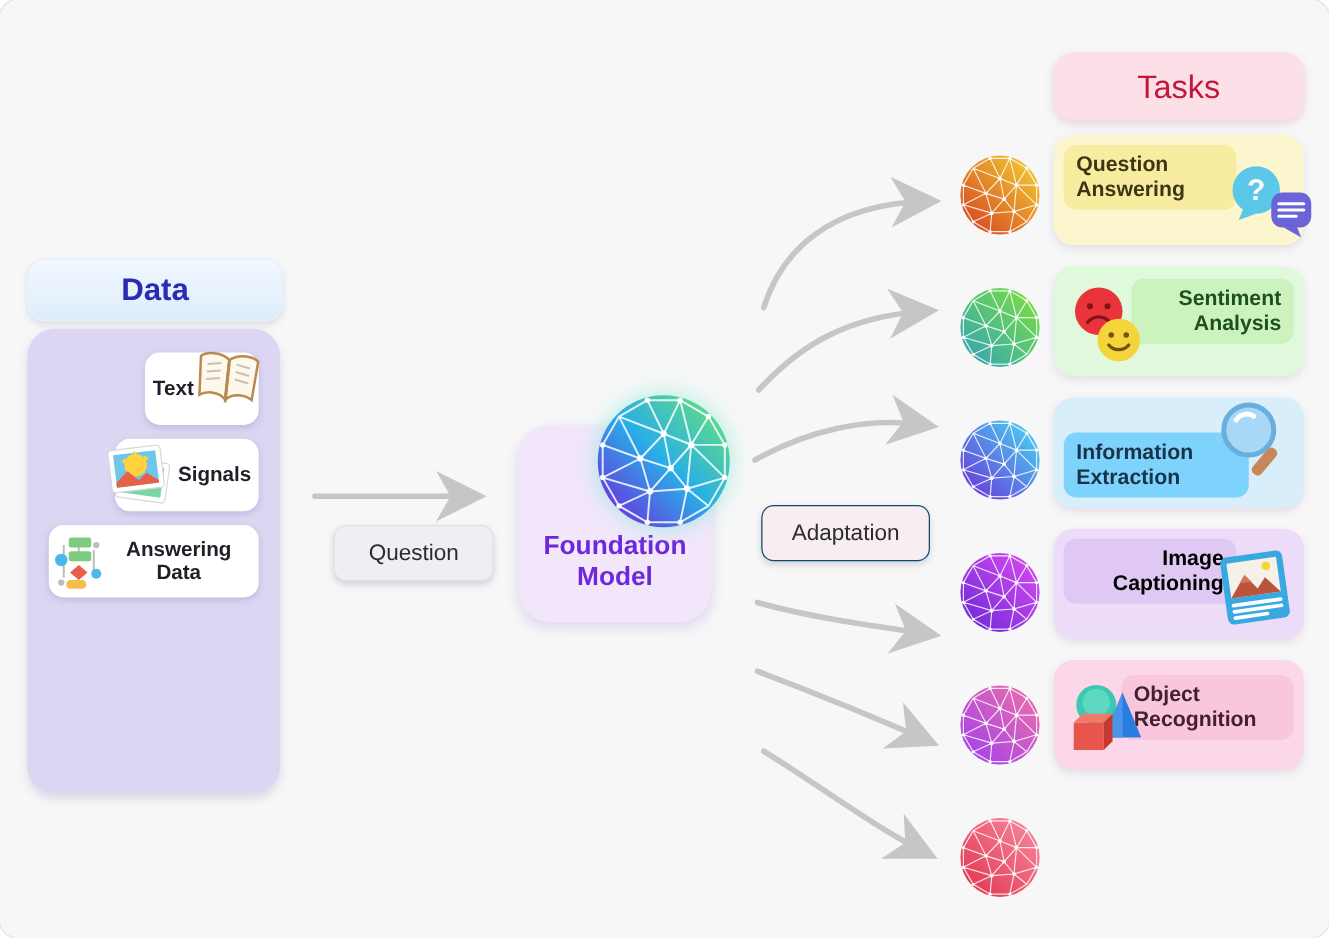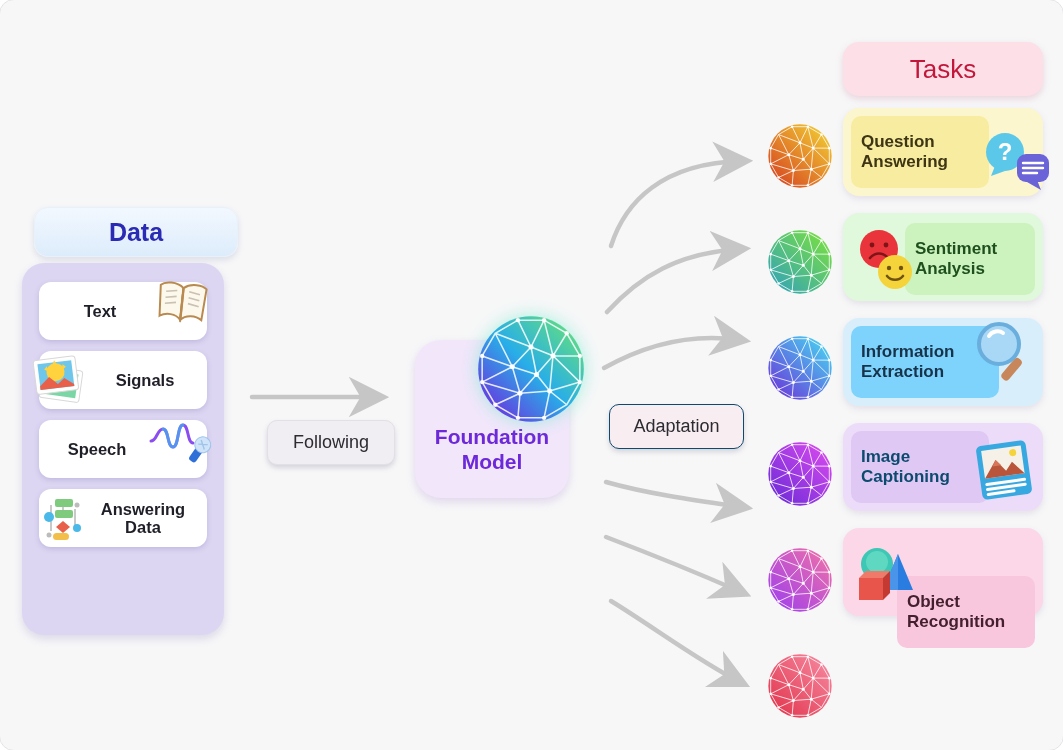--- a/index.html
+++ b/index.html
@@ -2,27 +2,27 @@
 <html><head>
 <meta charset="utf-8">
 <style>
   html,body{margin:0;padding:0;background:#ffffff;font-family:"Liberation Sans",sans-serif;}
   #canvas{position:relative;width:1063px;height:750px;background:#f7f7f8;border-radius:14px;
           outline:1px solid #e3e3e6;overflow:hidden;}
   
   #arrows{position:absolute;left:0;top:0;width:1063px;height:750px;pointer-events:none;}
   .arrow{fill:none;stroke:#c6c6c6;stroke-width:4.5;stroke-linecap:round;}
   
-  .data-title{position:absolute;left:34px;top:207px;width:202px;height:48px;
+  .data-title{position:absolute;left:22px;top:207px;width:202px;height:48px;
     background:linear-gradient(180deg,#f2f8ff,#ddecfb);border:1px solid #e8f0fa;border-radius:14px;
     box-shadow:0 3px 6px rgba(100,110,160,.18);display:flex;align-items:center;justify-content:center;
     font-size:25px;font-weight:bold;color:#2a2ab4;}
   .data-box{position:absolute;left:22px;top:263px;width:202px;height:372px;background:#dcd6f2;
     border-radius:22px;box-shadow:0 4px 8px rgba(110,100,170,.2);}
-  .data-list{position:absolute;left:17px;top:19px;width:168px;display:flex;flex-direction:column;gap:11px;}
+  .data-list{position:absolute;left:17px;top:19px;width:168px;display:flex;flex-direction:column;gap:11px;align-items:flex-end;}
   .data-card{height:58px;background:#ffffff;border-radius:12px;box-shadow:0 2px 5px rgba(110,100,170,.25);
     display:flex;align-items:center;padding:0 6px;}
   .data-card .dlabel{flex:1;text-align:center;font-size:16.5px;font-weight:bold;color:#1f1f28;line-height:1.1;}
   .ic{flex:0 0 auto;}
   .ic-book{width:54px;height:46px;margin:-16px -8px 0 0;transform:rotate(6deg);}
   .ic-photos{width:58px;height:52px;margin-left:-14px;}
   .ic-mic{width:64px;height:56px;margin:-8px -12px 0 0;}
   .ic-flow{width:44px;height:46px;margin-left:-4px;}
   .ic-3d{width:52px;height:48px;margin:-10px -6px 0 0;}
   
@@ -35,21 +35,21 @@
   #fm-label{position:absolute;left:0;top:84px;width:100%;text-align:center;font-size:21px;font-weight:bold;
     color:#6d28d9;line-height:1.2;}
   #fm-sphere{position:absolute;left:476px;top:314px;width:110px;height:110px;
     filter:drop-shadow(0 0 9px rgba(110,235,205,.6));}
   
   .tasks-title{position:absolute;left:843px;top:42px;width:200px;height:54px;background:#fcdfe7;
     border-radius:16px;box-shadow:0 3px 7px rgba(190,110,140,.25);display:flex;align-items:center;
     justify-content:center;font-size:26px;font-weight:normal;color:#c2173b;}
   .task-card{position:absolute;left:843px;width:200px;height:88px;border-radius:16px;
     box-shadow:0 3px 7px rgba(130,110,150,.16);}
-  .chip{position:absolute;border-radius:10px;padding:16px 10px;font-size:17px;font-weight:bold;line-height:1.18;}
+  .chip{position:absolute;border-radius:10px;padding:6px 10px;font-size:17px;font-weight:bold;line-height:1.18;}
   .sphere{position:absolute;left:767px;width:66px;height:66px;}
   .ticon{position:absolute;}
 </style>
 </head>
 <body>
 
 <div id="canvas">
 
   <svg width="0" height="0" style="position:absolute">
     <defs>
@@ -152,53 +152,41 @@
               <rect x="4" y="4" width="42" height="34" rx="3" fill="#ffffff" stroke="#d8d8d8"></rect>
             <rect x="8" y="8" width="34" height="26" fill="#6ec7ea"></rect>
             <circle cx="25" cy="18" r="9" fill="#ffd23e"></circle>
             <path d="M25 6 L28 12 L22 12 Z M36 14 L31 17 L33 11 Z M14 14 L19 17 L17 11 Z" fill="#ffd23e"></path>
             <path d="M8 30 L18 22 L26 30 L33 25 L42 32 L42 34 L8 34 Z" fill="#e8604a"></path>
             </g>
         </svg>
         <span class="dlabel">Signals</span>
       </div>
 
-      <div class="data-card">
-        <span class="dlabel">Speech</span>
-        <svg class="ic ic-mic" viewBox="0 0 64 56">
-          <path d="M2 24 C8 24 8 12 14 12 C20 12 18 30 24 30 C30 30 28 8 34 8 C40 8 38 26 44 26" fill="none" stroke="#8a4df0" stroke-width="3" stroke-linecap="round"></path>
-          <path d="M14 12 C20 12 18 30 24 30 C30 30 28 8 34 8" fill="none" stroke="#3fb0f0" stroke-width="3" stroke-linecap="round" opacity="0.7"></path>
-          <g transform="rotate(35 48 36)">
-              <rect x="44" y="30" width="8" height="16" rx="3" fill="#2f6fd8"></rect>
-            <circle cx="48" cy="26" r="8" fill="#cfe4f8" stroke="#9fc4ea"></circle>
-            <path d="M44 23 L52 29 M44 28 L52 23" stroke="#9fc4ea" stroke-width="1.4"></path>
-            </g>
-        </svg>
-      </div>
 
       <div class="data-card">
         <svg class="ic ic-flow" viewBox="0 0 44 46">
           <path d="M10 10 L10 36 M22 8 L22 20 M34 14 L34 30" stroke="#bcbcbc" stroke-width="1.6"></path>
           <rect x="14" y="4" width="18" height="8" rx="2" fill="#7ecb7e"></rect>
           <rect x="14" y="15" width="18" height="8" rx="2" fill="#7ecb7e"></rect>
           <path d="M22 26 L29 32 L22 38 L15 32 Z" fill="#e8604a"></path>
           <rect x="12" y="38" width="16" height="7" rx="3.5" fill="#f2c04a"></rect>
           <circle cx="8" cy="22" r="5" fill="#4ab8e8"></circle>
           <circle cx="36" cy="33" r="4" fill="#4ab8e8"></circle>
           <circle cx="36" cy="10" r="2.5" fill="#bcbcbc"></circle>
             <circle cx="8" cy="40" r="2.5" fill="#bcbcbc"></circle>
         </svg>
         <span class="dlabel">Answering Data</span>
       </div>
 
 
     </div>
   </div>
 
-  <div class="pill" id="training">Following</div>
+  <div class="pill" id="training">Question</div>
 
   <div id="fm-box">
     <div id="fm-label">Foundation Model</div>
   </div>
   <svg id="fm-sphere" viewBox="0 0 100 100">
     <circle cx="50" cy="50" r="48" fill="url(#grad-fm)"></circle>
       <use href="#meshg"></use>
   </svg>
 
   <div class="pill" id="adaptation">Adaptation</div>
@@ -236,21 +224,21 @@
       <circle cx="30" cy="24" r="19" fill="#5bc8ea"></circle>
       <path d="M20 38 L16 48 L30 43 Z" fill="#5bc8ea"></path>
       <text x="30" y="32" text-anchor="middle" font-size="24" font-weight="bold" fill="#ffffff">?</text>
       <rect x="42" y="26" width="32" height="28" rx="9" fill="#6b63d8"></rect>
       <path d="M62 52 L66 62 L52 54 Z" fill="#6b63d8"></path>
       <path d="M48 35 L68 35 M48 40 L68 40 M48 45 L62 45" stroke="#ffffff" stroke-width="2.4" stroke-linecap="round"></path>
     </svg>
   </div>
 
   <div class="task-card" style="top: 213px; background: rgb(224, 248, 220);">
-    <div class="chip" style="right: 8px; top: 10px; max-width: 110px; text-align: left; background: rgb(204, 242, 190); color: rgb(30, 80, 30);">Sentiment Analysis</div>
+    <div class="chip" style="right: 8px; top: 10px; max-width: 110px; text-align: right; background: rgb(204, 242, 190); color: rgb(30, 80, 30);">Sentiment Analysis</div>
     <svg class="ticon" style="left:10px;top:12px;width:66px;height:68px" viewBox="0 0 66 68">
       <circle cx="26" cy="24" r="19" fill="#e8343a"></circle>
       <circle cx="19" cy="20" r="2.4" fill="#7e1418"></circle>
         <circle cx="33" cy="20" r="2.4" fill="#7e1418"></circle>
       <path d="M17 33 C22 27 30 27 35 33" fill="none" stroke="#7e1418" stroke-width="2.6" stroke-linecap="round"></path>
       <circle cx="42" cy="47" r="17" fill="#f5d33a"></circle>
       <circle cx="36" cy="43" r="2.2" fill="#6e5410"></circle>
         <circle cx="48" cy="43" r="2.2" fill="#6e5410"></circle>
       <path d="M34 51 C38 56 46 56 50 51" fill="none" stroke="#6e5410" stroke-width="2.6" stroke-linecap="round"></path>
     </svg>
@@ -261,35 +249,35 @@
     <svg class="ticon" style="right:4px;top:0px;width:72px;height:70px" viewBox="0 0 72 70">
       <g transform="rotate(40 50 44)">
           <rect x="46" y="40" width="9" height="26" rx="4" fill="#c8875a"></rect>
         </g>
       <circle cx="32" cy="26" r="20" fill="#a8d8f5" stroke="#6aaede" stroke-width="4"></circle>
       <path d="M22 18 C25 13 32 12 36 15" fill="none" stroke="#ffffff" stroke-width="4" stroke-linecap="round"></path>
     </svg>
   </div>
 
   <div class="task-card" style="top: 423px; background: rgb(236, 220, 249);">
-    <div class="chip" style="left: 8px; top: 8px; max-width: 118px; background: rgb(223, 200, 244); color: #0c4a6e;">Image Captioning</div>
+    <div class="chip" style="left: 8px; top: 8px; max-width: 118px; background: rgb(223, 200, 244); color: #000000; text-align: right;">Image Captioning</div>
     <svg class="ticon" style="right:6px;top:14px;width:66px;height:66px" viewBox="0 0 66 66">
       <g transform="rotate(-8 33 33)">
         <rect x="8" y="6" width="50" height="54" rx="5" fill="#38a8e0"></rect>
         <rect x="13" y="11" width="40" height="28" fill="#f5f1e8"></rect>
         <circle cx="44" cy="17" r="3.5" fill="#f5d33a"></circle>
         <path d="M13 39 L26 22 L35 34 L42 26 L53 39 Z" fill="#b8553a"></path>
         <path d="M26 22 L31 28 L22 28 Z" fill="#d8765a"></path>
         <path d="M14 45 L52 45 M14 50 L52 50 M14 55 L40 55" stroke="#ffffff" stroke-width="3" stroke-linecap="round"></path>
       </g>
     </svg>
   </div>
 
   <div class="task-card" style="top: 528px; background: rgb(251, 215, 232);">
-    <div class="chip" style="right: 8px; top: 12px; max-width: 118px; background: rgb(248, 199, 221); color: rgb(68, 32, 46); margin-top: 36px;">Object Recognition</div>
+    <div class="chip" style="right: 8px; top: 12px; max-width: 118px; background: rgb(248, 199, 221); color: rgb(68, 32, 46);">Object Recognition</div>
     <svg class="ticon" style="left:8px;bottom:6px;width:70px;height:70px" viewBox="0 0 70 70">
       <circle cx="26" cy="24" r="16" fill="#3cc8b4"></circle>
         <circle cx="26" cy="22" r="11" fill="#5fd8c2"></circle>
       <path d="M47 14 L62 50 L32 50 Z" fill="#2a7de0"></path>
         <path d="M47 14 L47 50 L32 50 Z" fill="#4a95ea"></path>
       <path d="M8 38 L32 38 L32 60 L8 60 Z" fill="#e8554a"></path>
       <path d="M8 38 L15 31 L39 31 L32 38 Z" fill="#f07a6a"></path>
       <path d="M32 38 L39 31 L39 53 L32 60 Z" fill="#c43a32"></path>
     </svg>
   </div>

